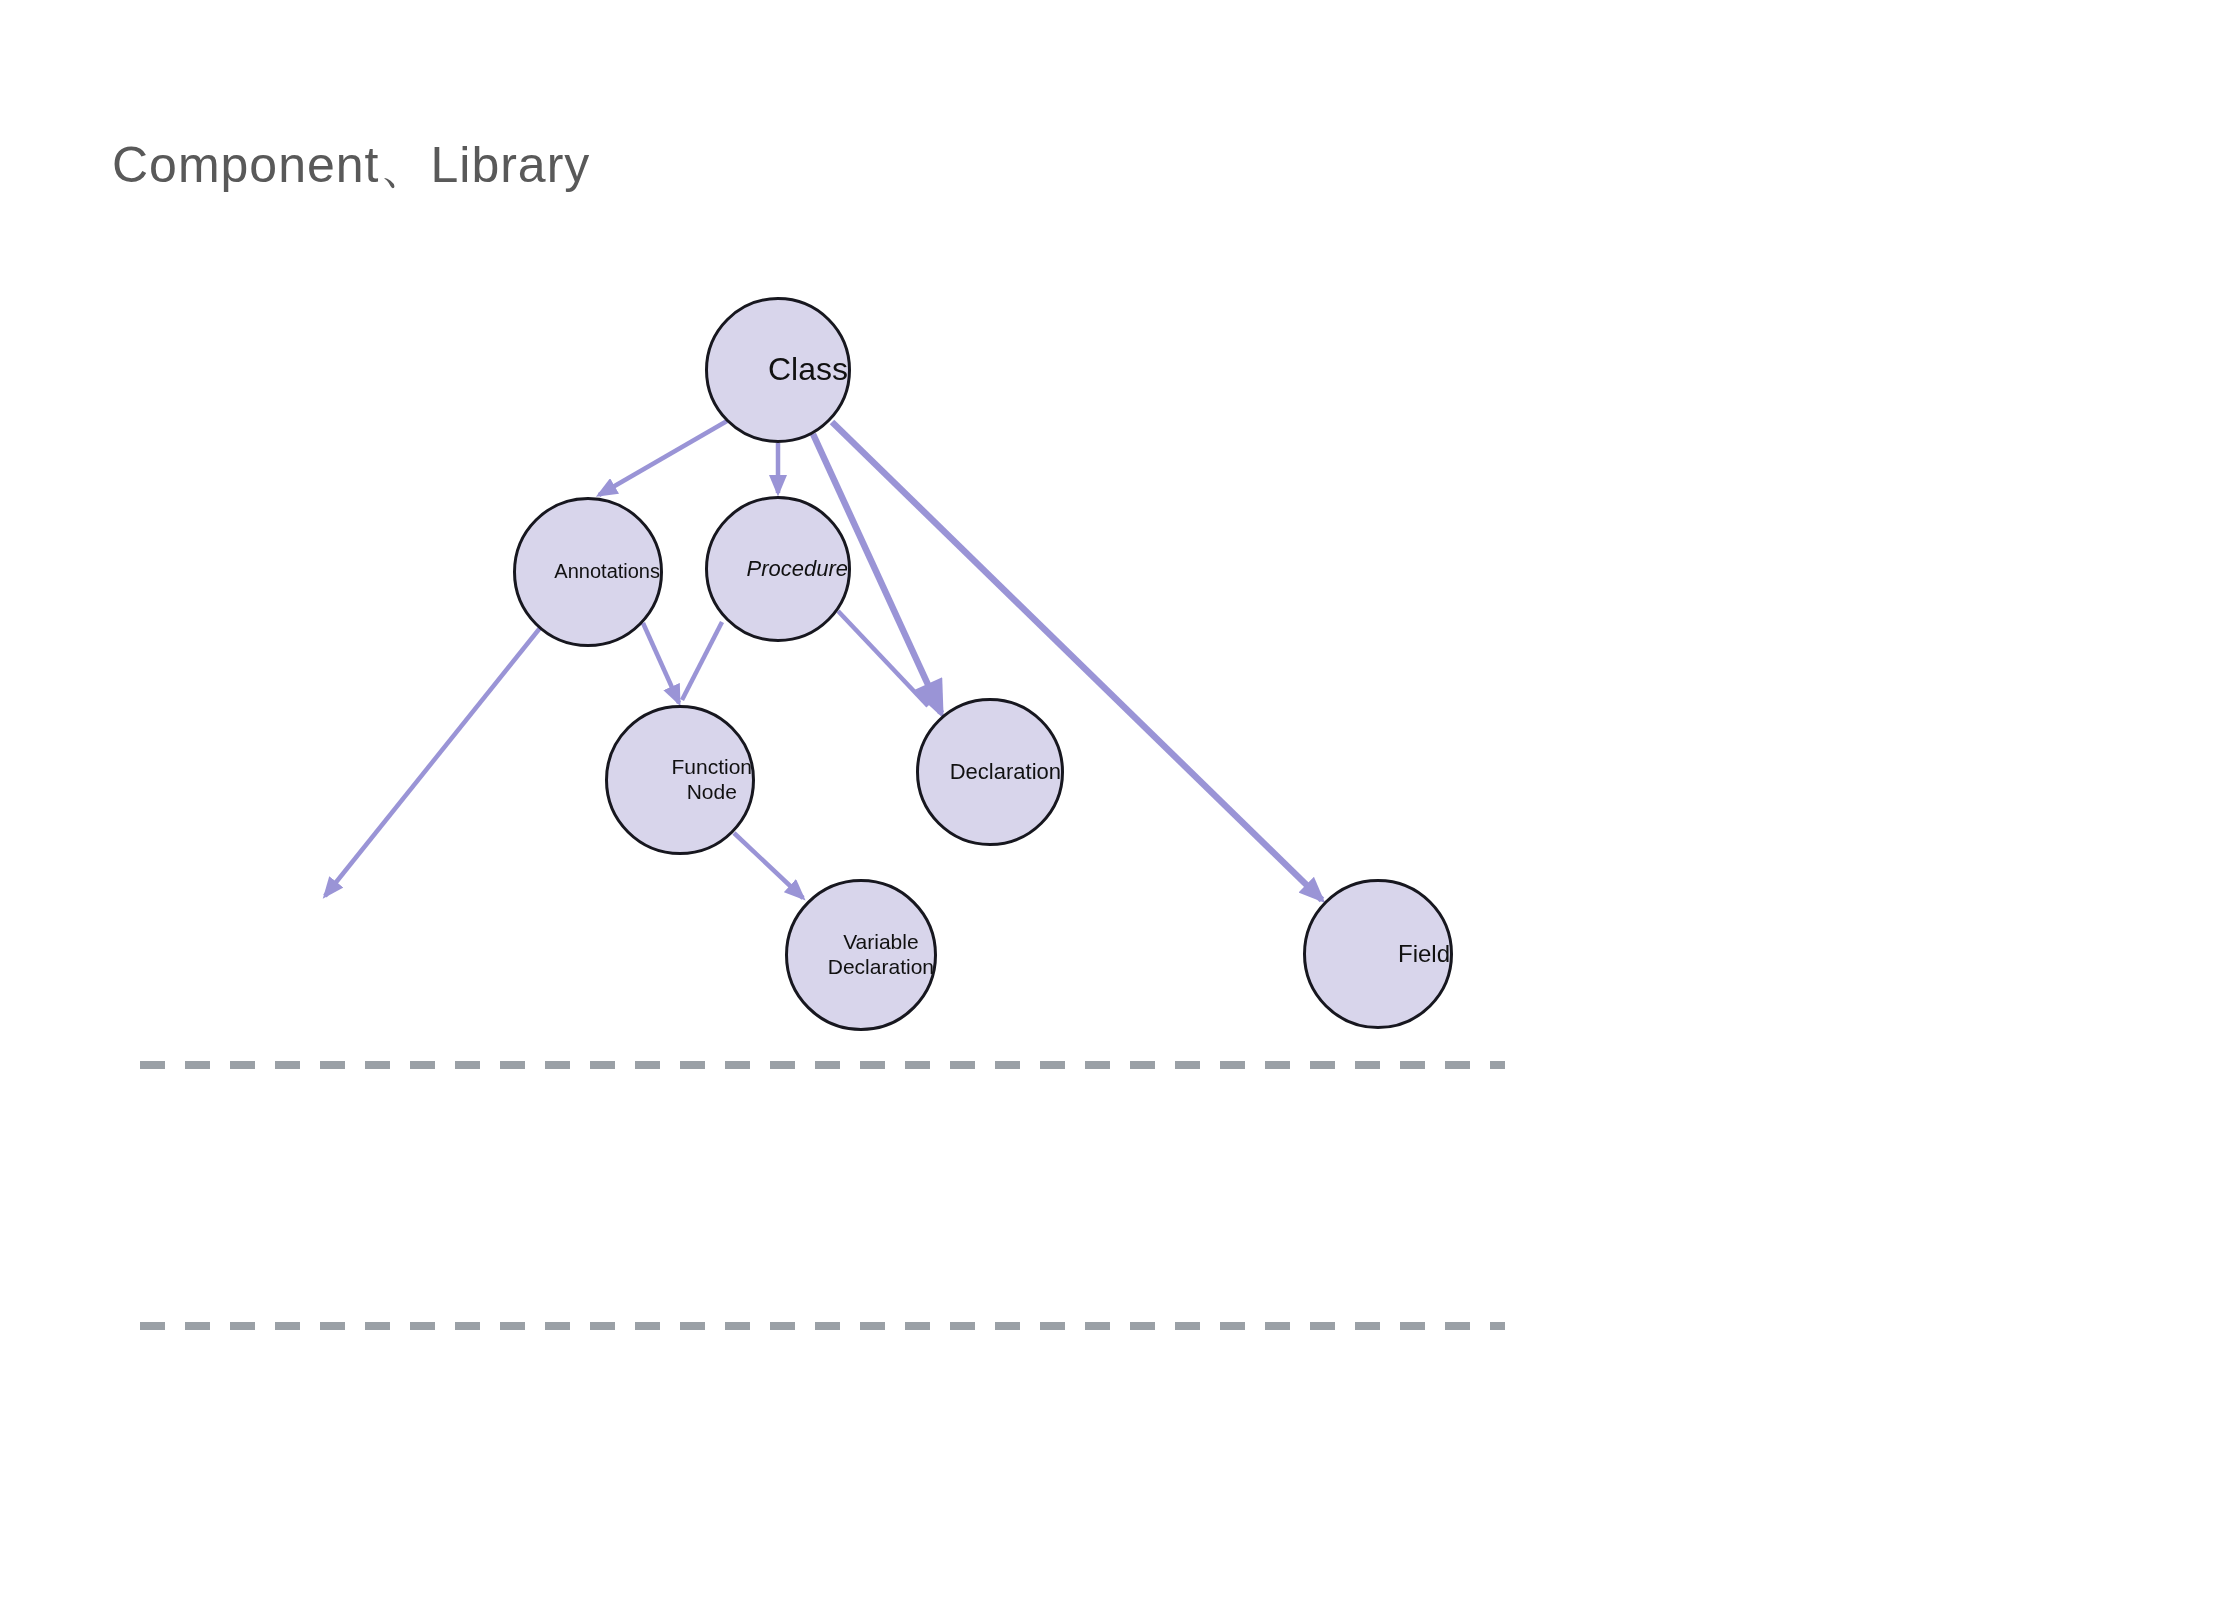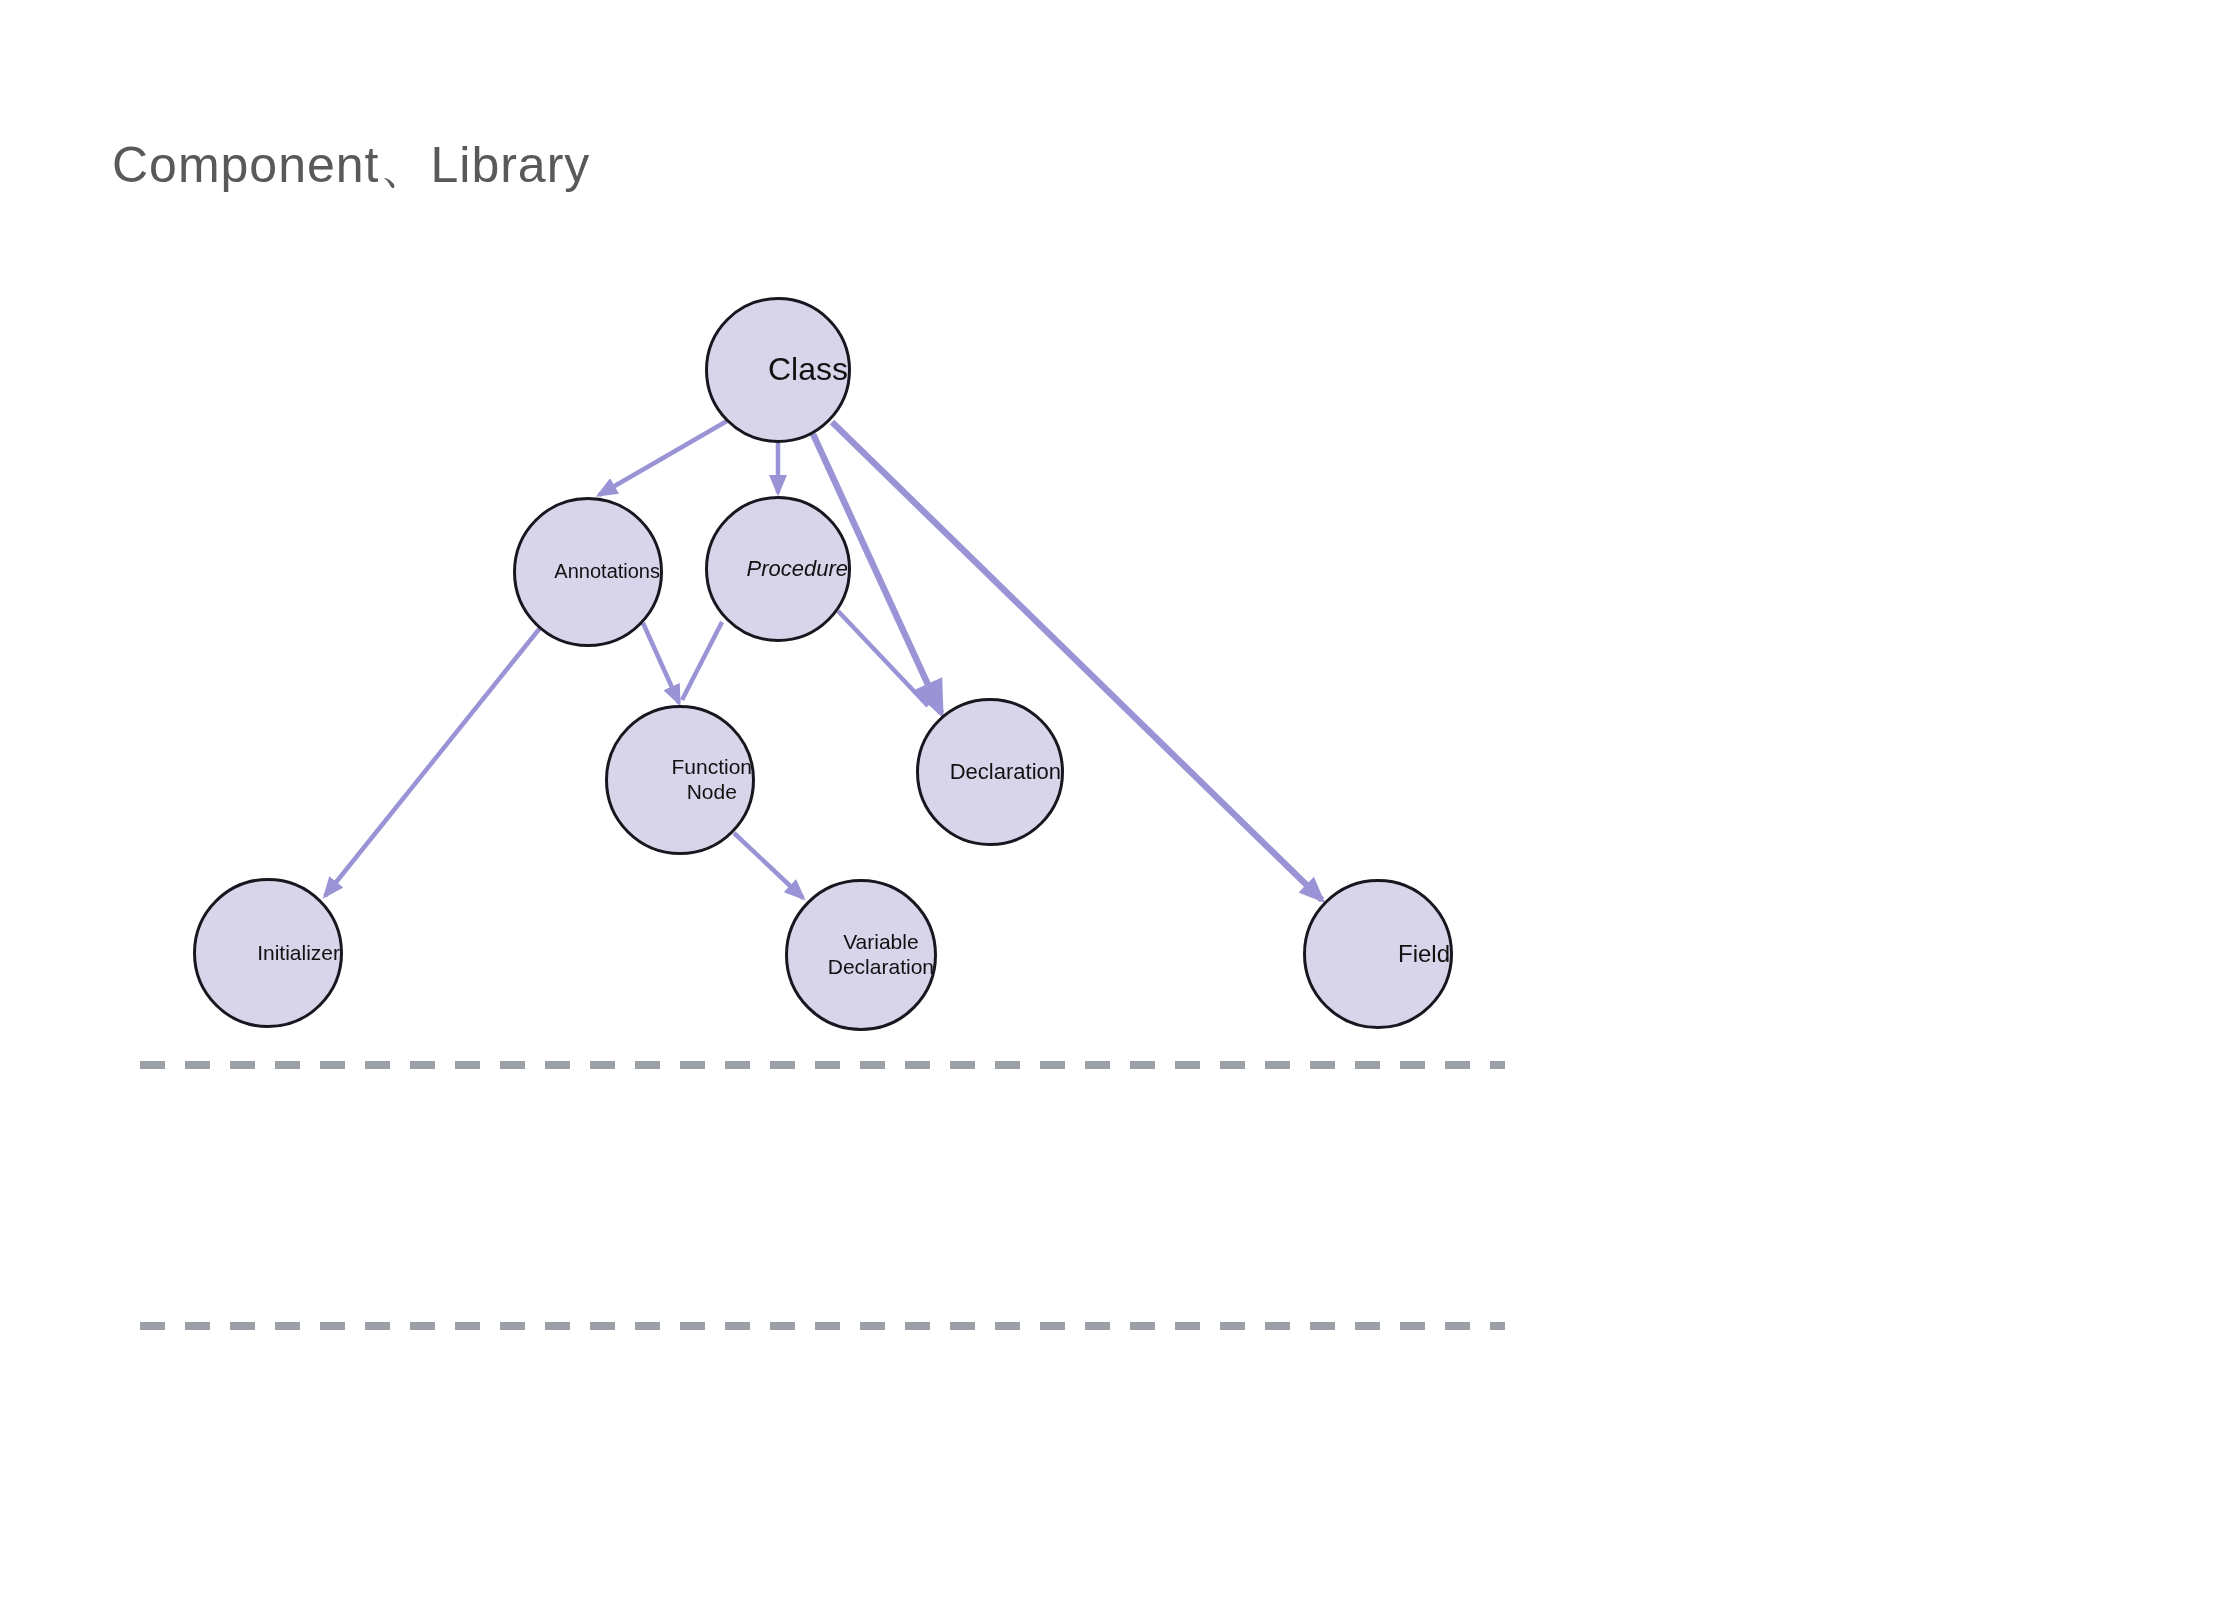--- a/index.html
+++ b/index.html
@@ -105,21 +105,20 @@
 
   <div class="node n-constructor"><span>Annotations</span></div>
 
   <div class="node n-procedure"><span>Procedure</span></div>
 
   <div class="node n-function"><span>Function
 Node</span></div>
 
   <div class="node n-annotations"><span>Declaration</span></div>
 
-  <div class="node n-initializer"><span>Initializer</span></div>
 
   <div class="node n-vardecl"><span>Variable
 Declaration</span></div>
 
   <div class="node n-field"><span>Field</span></div>
 
 
 
 </div>
 

